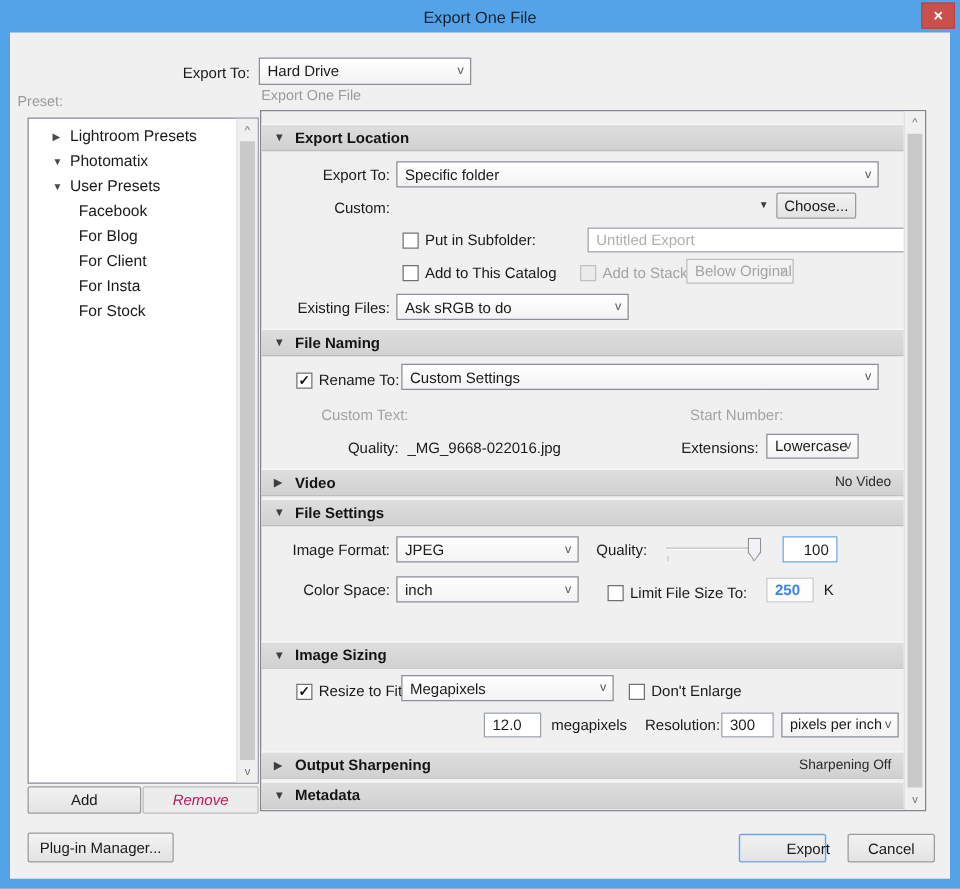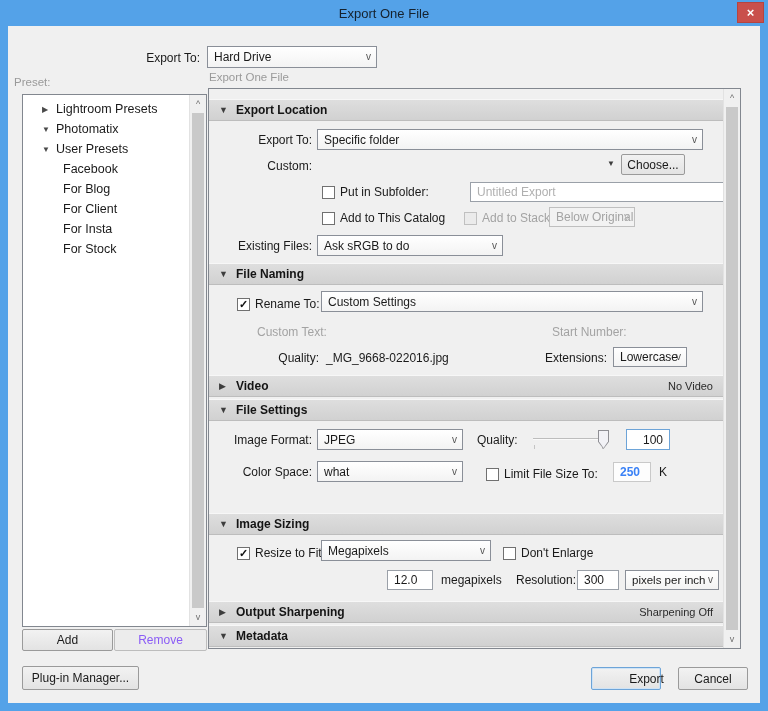--- a/index.html
+++ b/index.html
@@ -51,21 +51,21 @@
   }
   .tb::placeholder { color: #b0b0b0; }
   .tb.disabled { border-color: #c9c9c9; color: #3b82f6; background: #fdfdfd; font-weight: bold; }
   .btn {
     background: linear-gradient(#f2f2f2, #e3e3e3);
     border: 1px solid #9a9a9a; border-radius: 2px;
     font-family: "Liberation Sans", sans-serif; font-size: 12px; color: #1a1a1a;
     display: flex; align-items: center; justify-content: center;
     cursor: pointer;
   }
-  .btn.disabled { color: #8b5cf6; background: #ececec; border-color: #bdbdbd; }
+  .btn.disabled { color: #be185d; background: #ececec; border-color: #bdbdbd; font-style: italic; }
   .btn.focused { border: 1px solid #6da4d8; box-shadow: 0 0 0 1px #cfe3f5 inset; }
   .cb {
     width: 13px; height: 13px; background: #fff; border: 1px solid #707070;
     display: inline-flex; align-items: center; justify-content: center;
     font-size: 11px; font-weight: bold; color: #111; flex: none; cursor: pointer;
   }
   .cb.disabled { background: #ebebeb; border-color: #c0c0c0; }
   .cbrow { display: flex; align-items: center; gap: 5px; position: absolute; height: 20px; }
   
   .top-export-label { position: absolute; left: 90px; top: 25px; width: 102px; text-align: right; }
@@ -278,21 +278,21 @@
           <div class="track"></div>
           <div class="tick" style="left:1px;"></div>
           <div class="tick" style="right:6px;"></div>
           <div class="thumb-outer" style="right:0;">
               <div class="thumb-inner"></div>
             </div>
         </div>
         <input class="tb abs" style="left: 417px; top: 8px; width: 44px; height: 21px; text-align: right; border-color: rgb(109, 164, 216);" value="100">
         <div class="rlabel label" style="left:0;top:44px;width:103px;">Color Space:</div>
         <div class="select abs" style="left:108px;top:40px;width:146px;height:21px;">
-          <span>what</span>
+          <span>inch</span>
           <span class="chev">v</span>
         </div>
         <div class="cbrow" style="left:277px;top:43px;">
           <span class="cb"></span>
           <span class="label">Limit File Size To:</span>
         </div>
         <input class="tb disabled abs" style="left: 404px; top: 41px; width: 38px; height: 20px;" value="250">
         <div class="abs label" style="left:450px;top:44px;">K</div>
       </div>
 

